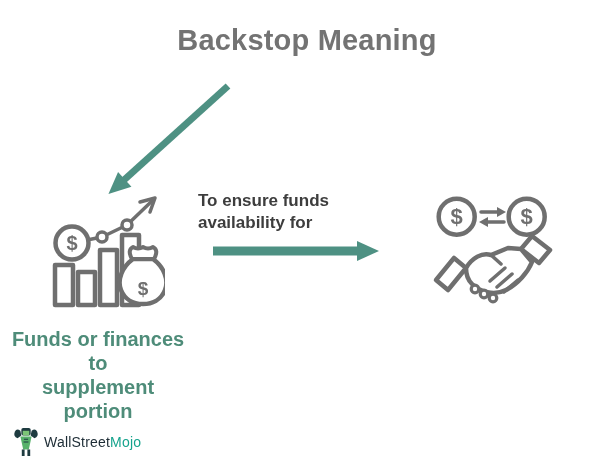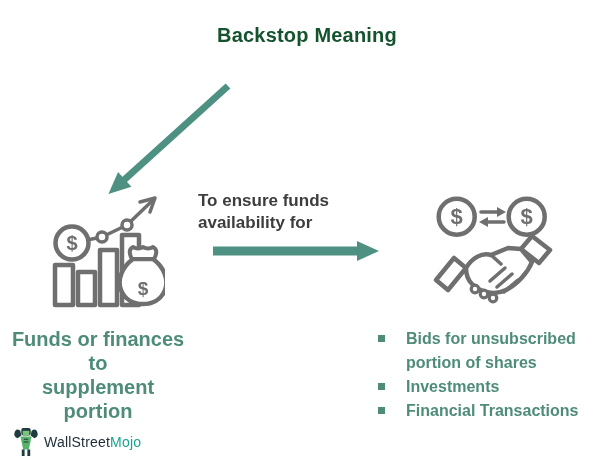--- a/index.html
+++ b/index.html
@@ -3,21 +3,21 @@
 <meta charset="utf-8">
 <style>
   html,body{margin:0;padding:0;}
   body{
     width:614px;height:464px;background:#ffffff;position:relative;overflow:hidden;
     font-family:"Liberation Sans", sans-serif;
   }
   .stage{position:absolute;inset:0;width:614px;height:464px;}
   .title{
     position:absolute;top:24px;left:0;width:614px;text-align:center;
-    font-size:20px;font-weight:bold;color:#14532d;letter-spacing:0.2px;
+    font-size:29px;font-weight:bold;color:#737373;letter-spacing:0.2px;
   }
   .arrows-overlay{position:absolute;left:0;top:0;width:614px;height:464px;pointer-events:none;}
   .center-label{
     position:absolute;left:198px;top:190px;width:200px;text-align:left;
     font-size:17px;font-weight:bold;color:#3d3d3d;line-height:22px;
   }
   .center-label span{display:block;}
   .icon-left{position:absolute;left:45px;top:193px;}
   .icon-right{position:absolute;left:428px;top:192px;}
   .left-caption{
@@ -110,34 +110,20 @@
     </g>
     <text x="28.7" y="32" text-anchor="middle" font-size="22" font-weight="bold" fill="#6f6f6f">$</text>
     <text x="98.7" y="32" text-anchor="middle" font-size="22" font-weight="bold" fill="#6f6f6f">$</text>
   </svg>
 
   <div class="left-caption">
     <span>Funds or finances to</span>
     <span>supplement portion</span>
   </div>
 
-  <div class="right-list">
-    <div class="bullet-item">
-      <span class="bullet-square"></span>
-      <span class="bullet-text">Bids for unsubscribed portion of shares</span>
-    </div>
-    <div class="bullet-item">
-      <span class="bullet-square"></span>
-      <span class="bullet-text">Investments</span>
-    </div>
-    <div class="bullet-item">
-      <span class="bullet-square"></span>
-      <span class="bullet-text">Financial Transactions</span>
-    </div>
-  </div>
 
   <div class="logo">
     <svg width="28" height="34" viewBox="0 0 30 36">
       <path d="M6,14 Q1,12 3,7 Q5,3 9,6 L10,11 Z" fill="#1e3b40"></path>
       <path d="M24,14 Q29,12 27,7 Q25,3 21,6 L20,11 Z" fill="#1e3b40"></path>
       <rect x="10" y="3" width="10" height="8" rx="2" fill="#1e3b40"></rect>
       <rect x="11.5" y="6" width="7" height="5" fill="#7cc576"></rect>
       <path d="M9,12 L21,12 L18,26 L12,26 Z" fill="#57b26a"></path>
       <path d="M12,26 L12,33 M18,26 L18,33" stroke="#1e3b40" stroke-width="3"></path>
       <path d="M12.8,15 L17.2,15 M12.4,18 L17.6,18" stroke="#1e3b40" stroke-width="1.2"></path>

